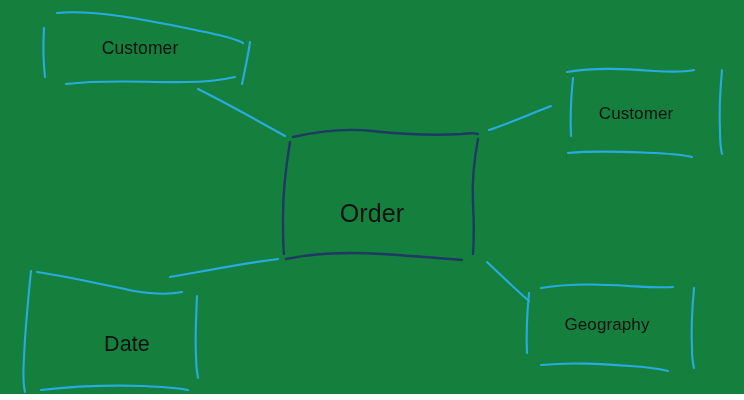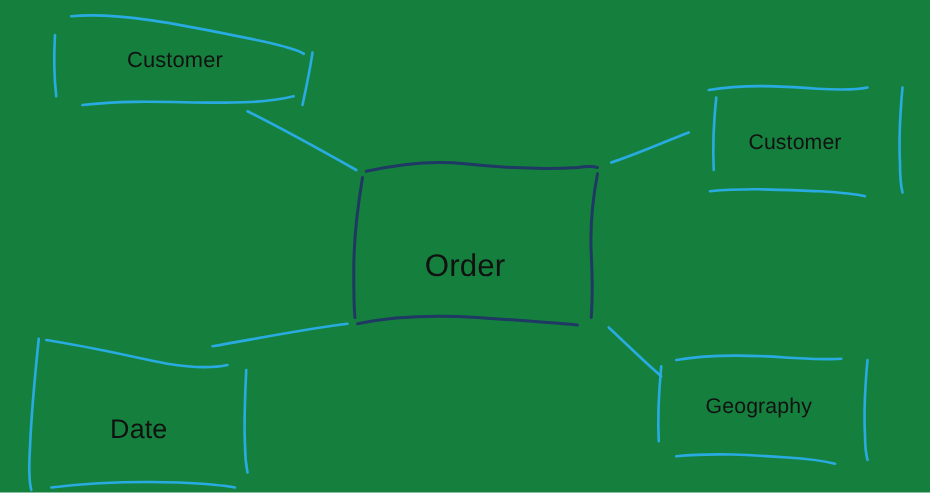--- a/index.html
+++ b/index.html
@@ -31,21 +31,21 @@
     color: #111111;
     font-family: "Liberation Sans", sans-serif;
     white-space: nowrap;
     transform: translate(-50%, -50%);
     text-align: center;
     letter-spacing: 0.1px;
   }
   .lbl-customer  { left: 140px; top: 48px;  font-size: 17.5px; }
   .lbl-order     { left: 372px; top: 213px; font-size: 25px; }
   .lbl-product   { left: 636px; top: 114px; font-size: 17px; }
-  .lbl-date      { left: 111px; top: 344px; font-size: 21.5px; }
+  .lbl-date      { left: 127px; top: 344px; font-size: 21.5px; }
   .lbl-geography { left: 607px; top: 325px; font-size: 17px; }
 </style>
 </head>
 <body>
 
 <div id="canvas">
 
   <svg id="sketch" viewBox="0 0 744 400" fill="none" stroke-linecap="round" stroke-linejoin="round">
 
     <g stroke="#29ABE2" stroke-width="2.1">

